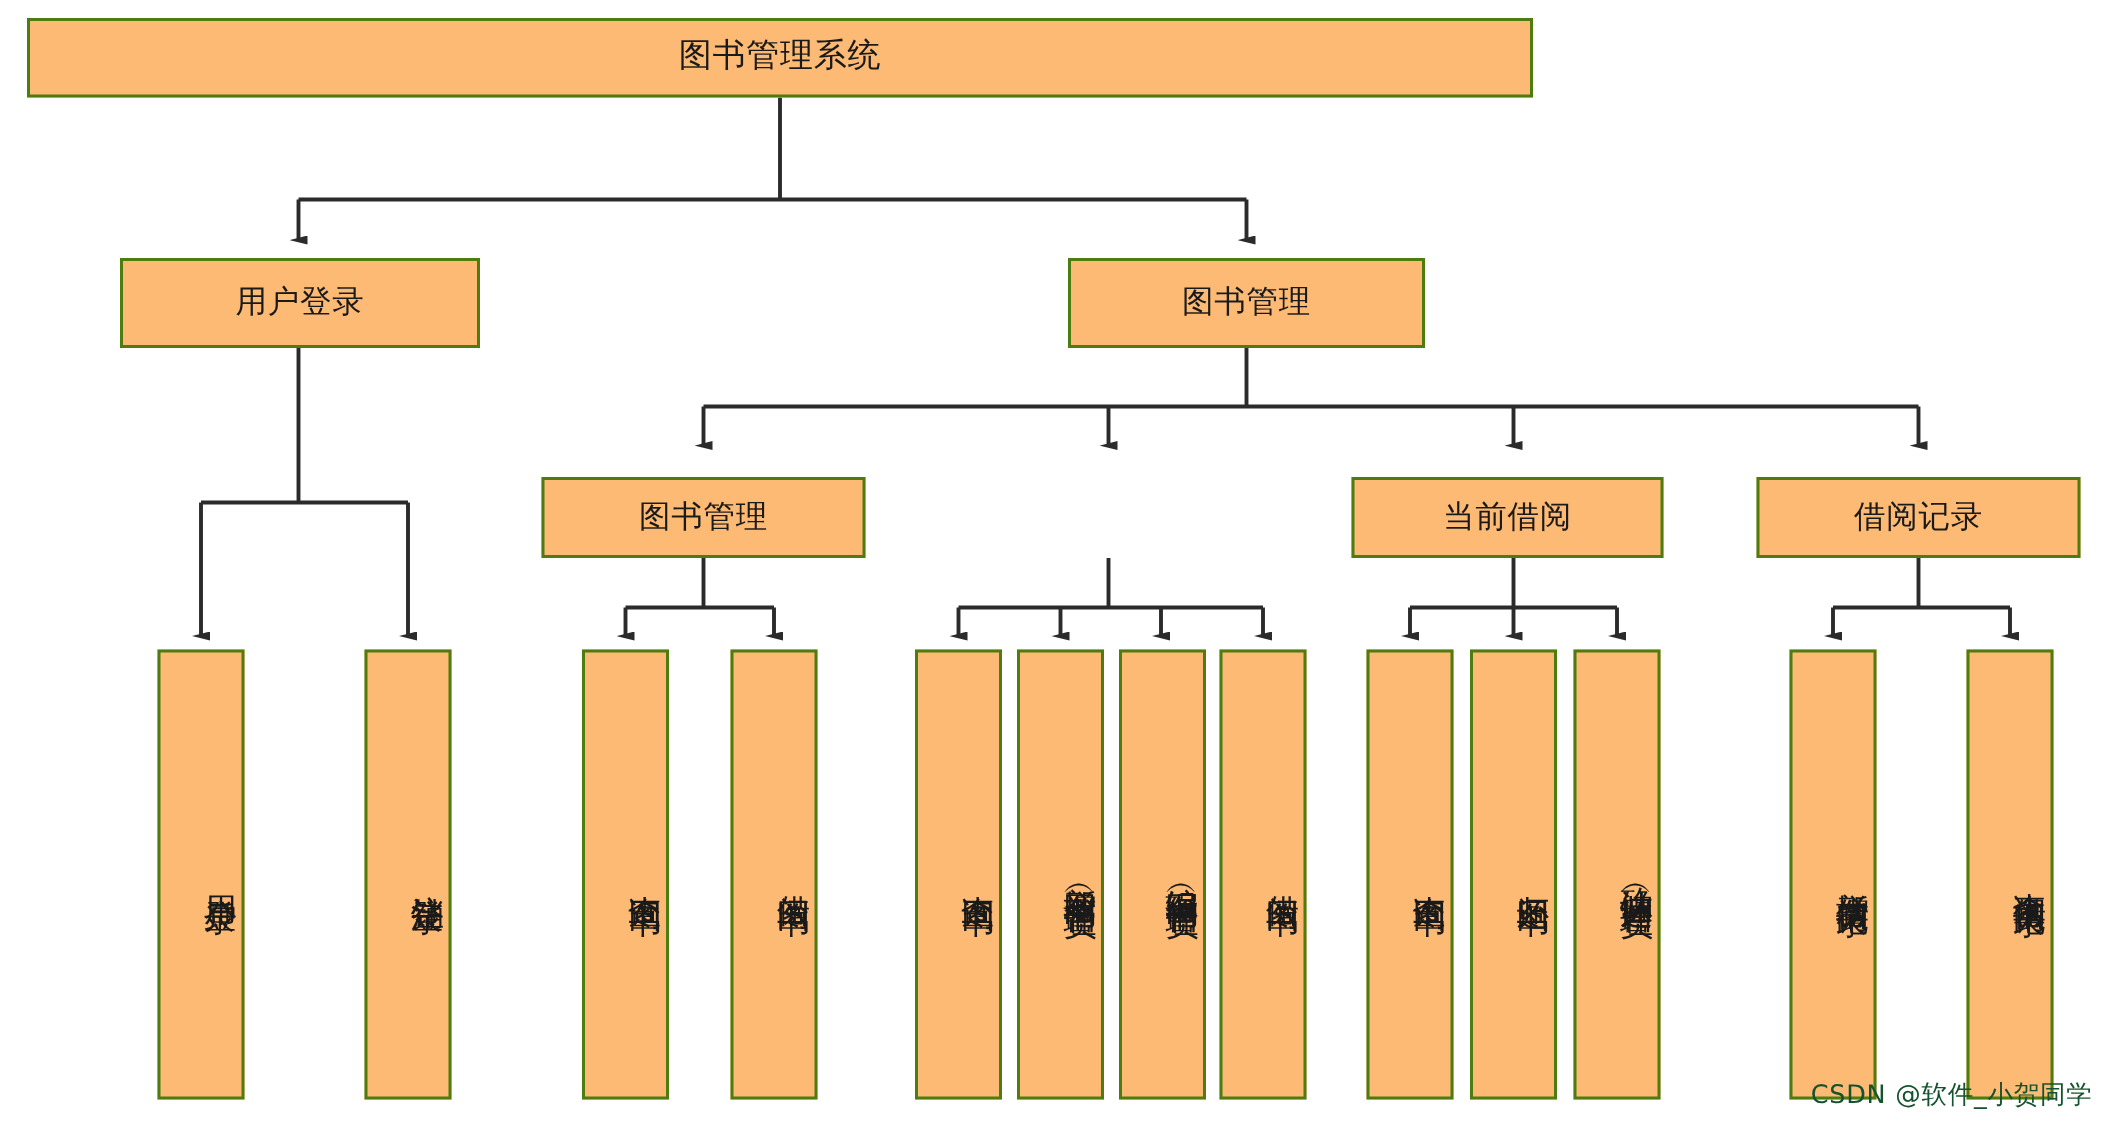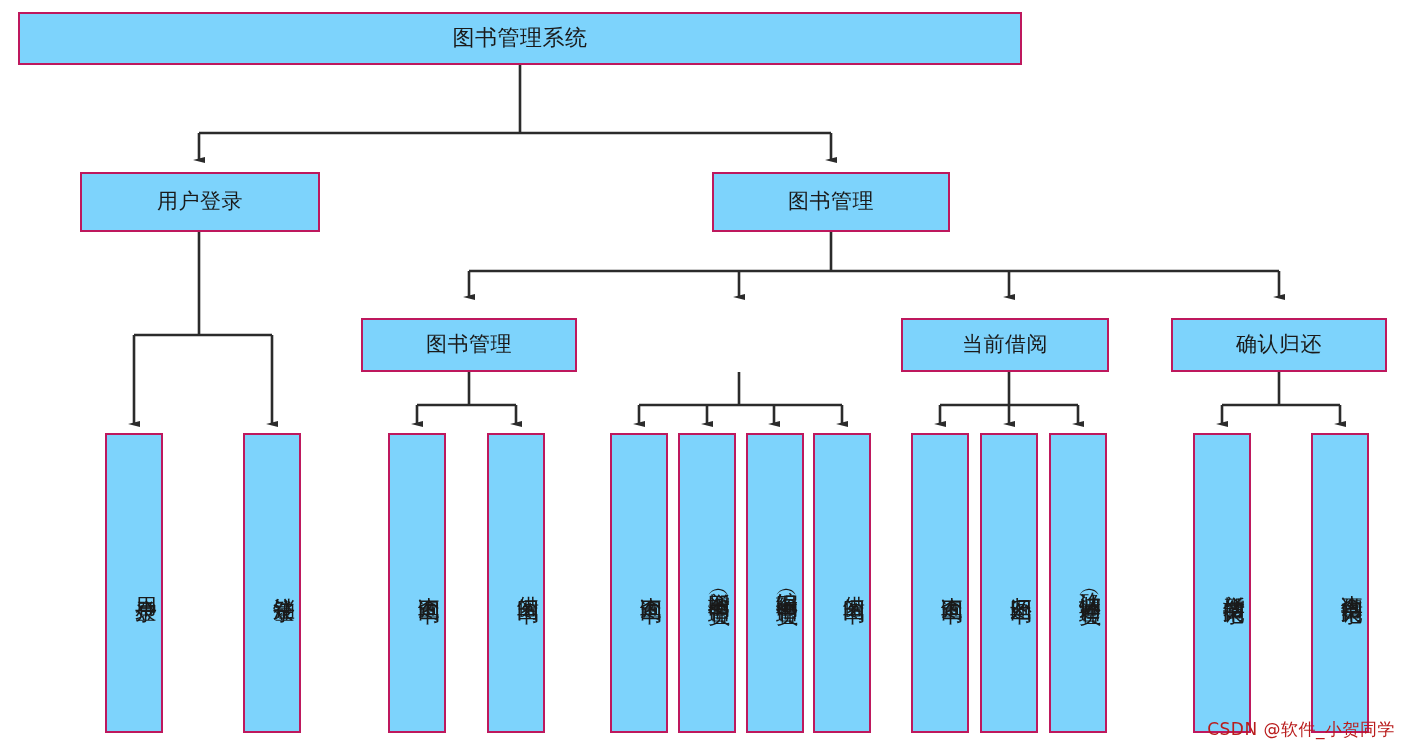--- a/index.html
+++ b/index.html
@@ -21,22 +21,22 @@
   #diagram-svg {
     position: absolute;
     left: 0;
     top: 0;
     width: 1405px;
     height: 747px;
   }
   .node {
     position: absolute;
     box-sizing: border-box;
-    background: #7dd3fc;
-    border: 2px solid #be185d;
+    background: #fdba74;
+    border: 2px solid #4d7c0f;
     display: flex;
     align-items: center;
     justify-content: center;
     color: #1a1a1a;
     z-index: 3;
   }
   .node-h {
     font-size: 21px;
     line-height: 1.1;
     white-space: nowrap;
@@ -59,21 +59,21 @@
     writing-mode: vertical-rl;
     text-orientation: upright;
     display: block;
     text-align: center;
   }
   .watermark {
     position: absolute;
     right: 10px;
     bottom: 6px;
     font-size: 17px;
-    color: #b91c1c;
+    color: #14532d;
     letter-spacing: 0.5px;
     z-index: 5;
     white-space: nowrap;
   }
 </style>
 </head>
 <body>
 
 <div id="diagram-root">
 
@@ -143,21 +143,21 @@
     <span>图书管理</span>
   </div>
 
   <div class="node node-h" style="left:361px; top:318px; width:216px; height:54px;">
     <span>图书管理</span>
   </div>
   <div class="node node-h" style="left:901px; top:318px; width:208px; height:54px;">
     <span>当前借阅</span>
   </div>
   <div class="node node-h" style="left:1171px; top:318px; width:216px; height:54px;">
-    <span>确认归还</span>
+    <span>借阅记录</span>
   </div>
 
   <div class="node node-v" style="left:105px; top:433px; width:58px; height:300px;">
     <span>用户登录</span>
   </div>
   <div class="node node-v" style="left:243px; top:433px; width:58px; height:300px;">
     <span>注销登录</span>
   </div>
 
   <div class="node node-v" style="left:388px; top:433px; width:58px; height:300px;">

